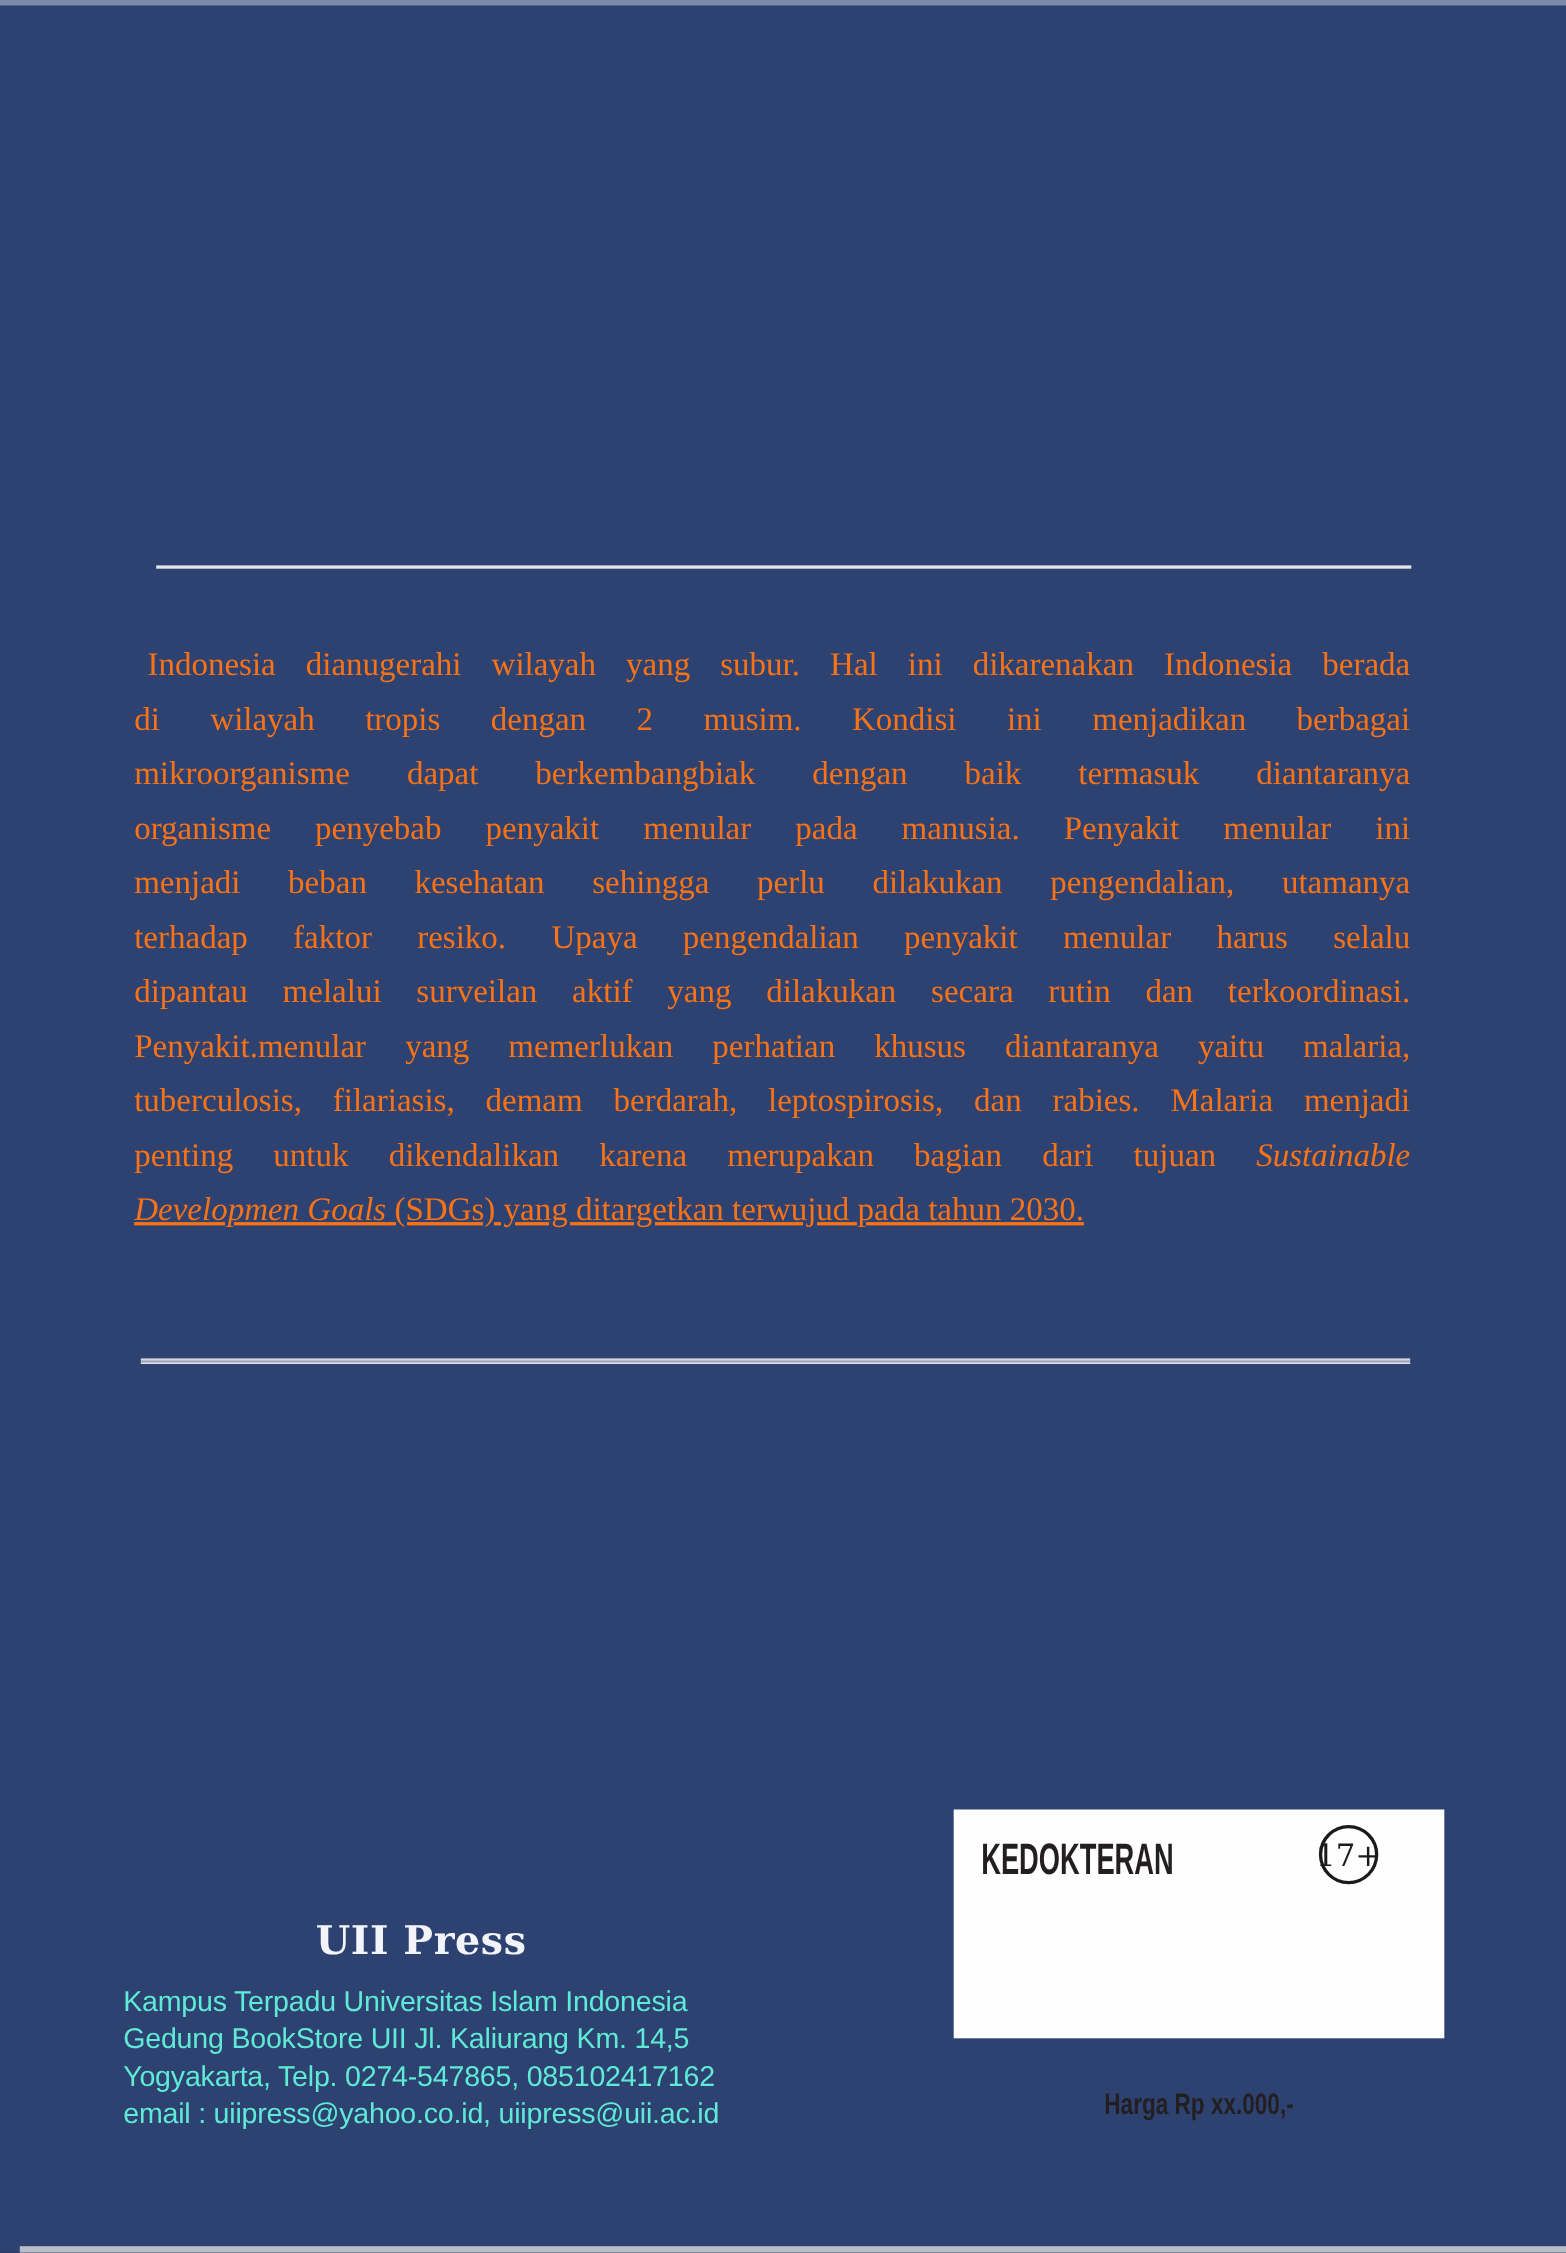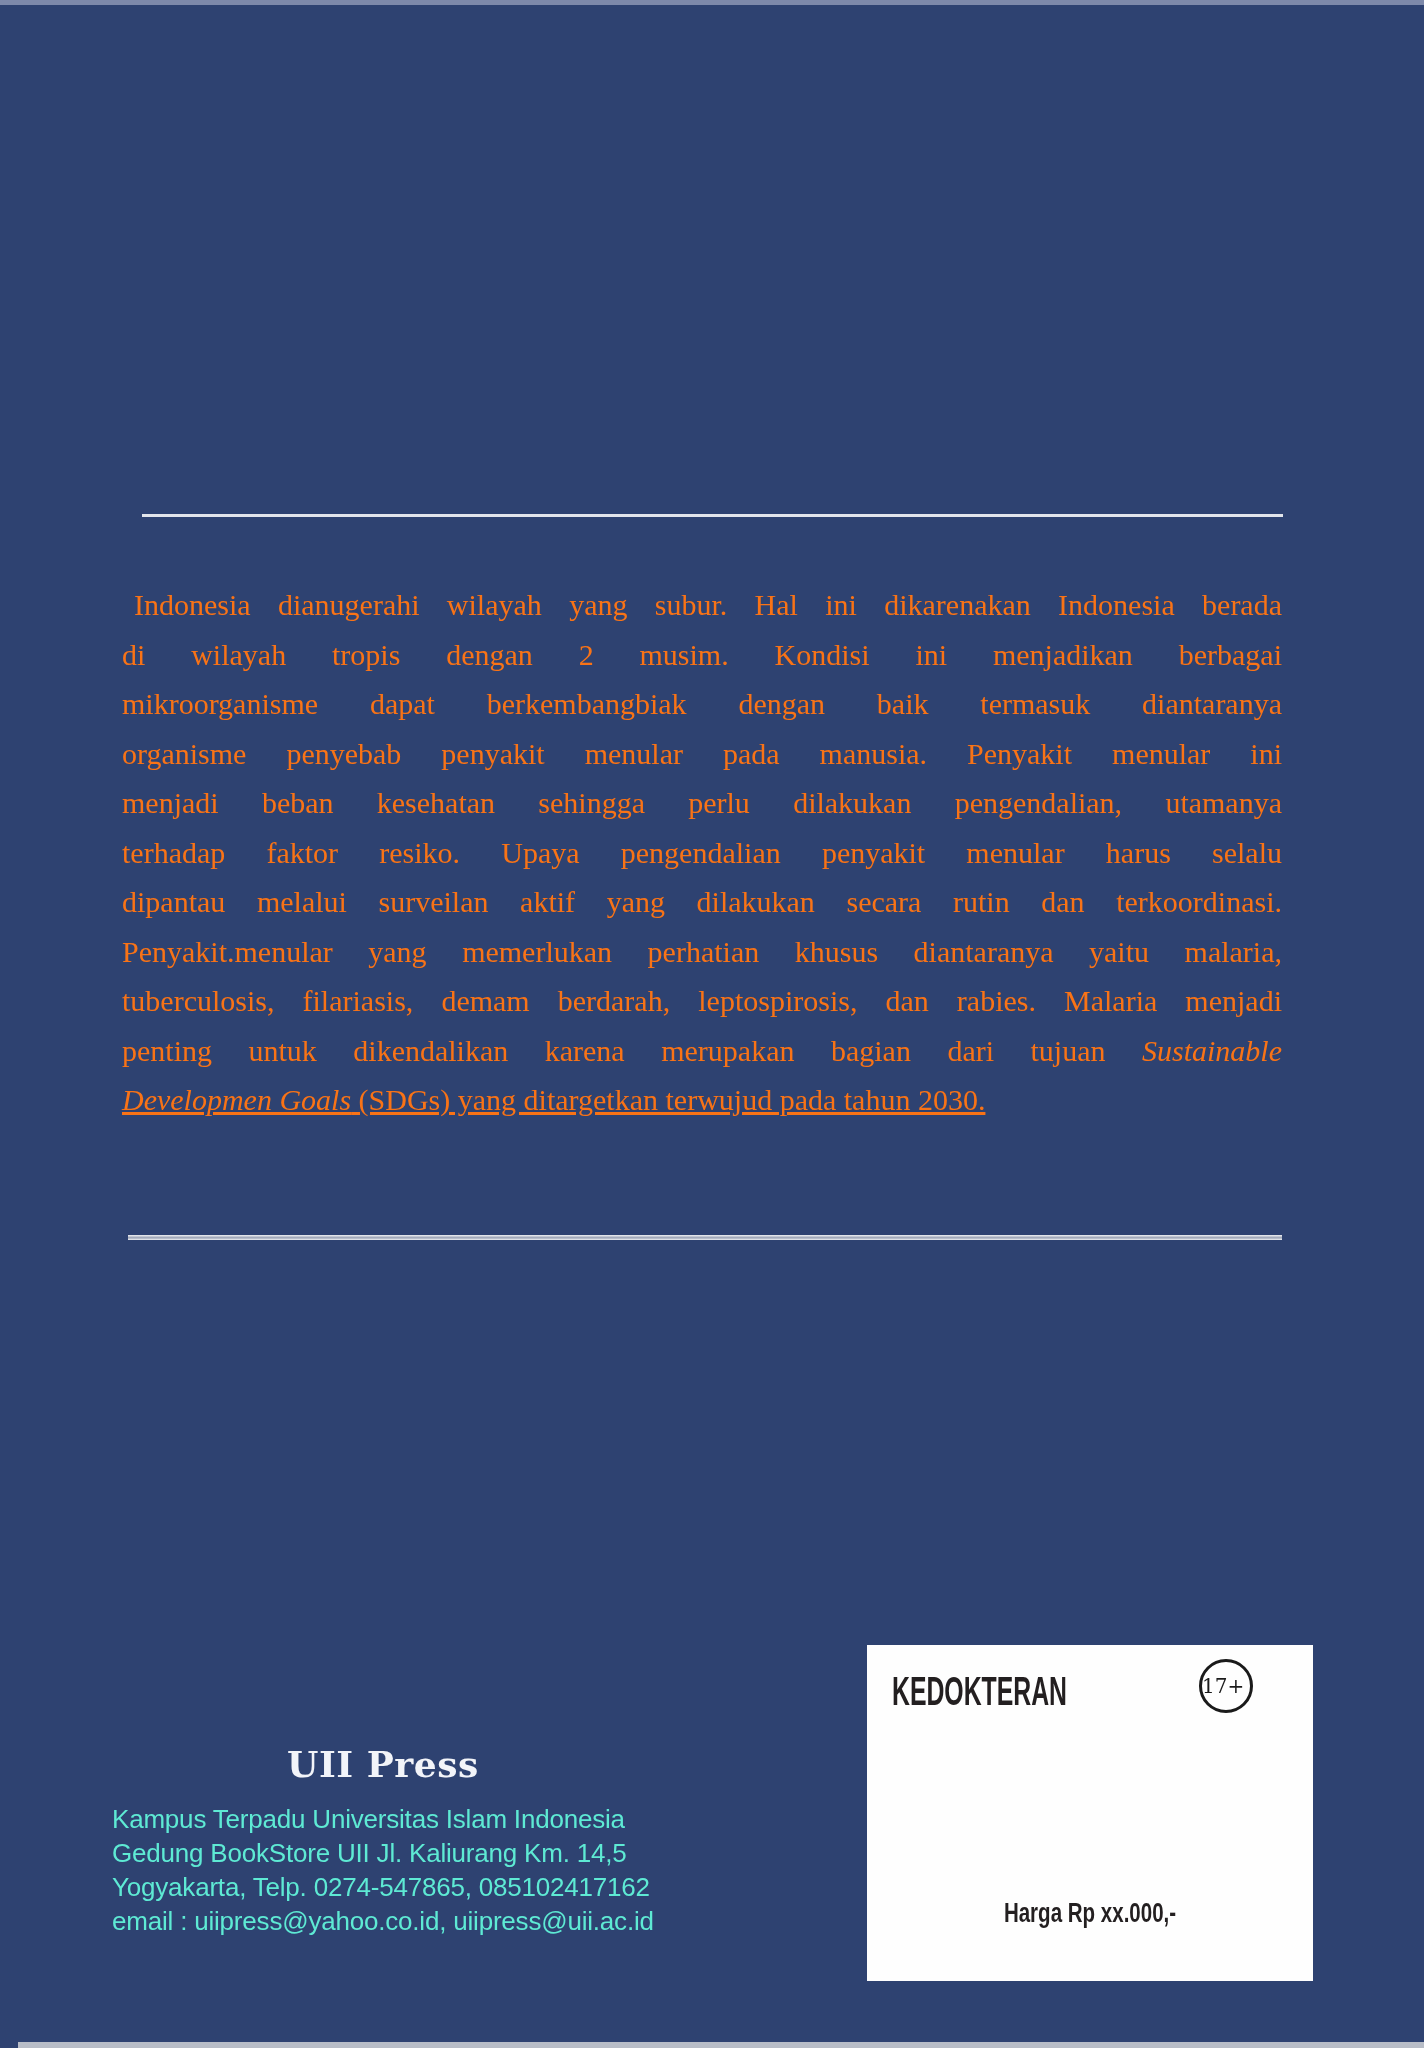--- a/index.html
+++ b/index.html
@@ -75,21 +75,21 @@
     font-size: 26px;
     line-height: 34px;
     letter-spacing: -0.2px;
     color: #5eead4;
   }
 
   
   .category-box {
     position: absolute;
     left: 867px; top: 1645px;
-    width: 446px; height: 336px;
+    width: 446px; height: 208px;
     background: #fefefe;
   }
   .category-label {
     position: absolute;
     left: 25px; top: 24px;
     font-family: "Liberation Sans", sans-serif;
     font-weight: bold;
     font-size: 40px;
     letter-spacing: 0px;
     color: #231f20;
@@ -99,22 +99,23 @@
   }
   .age-badge {
     position: absolute;
     left: 332px; top: 14px;
     width: 54px; height: 54px;
     border: 3px solid #1a1a1a;
     border-radius: 50%;
     box-sizing: border-box;
     display: flex;
     align-items: center;
+    justify-content: center;
     font-family: "DejaVu Serif", serif;
-    font-size: 20px;
+    font-size: 28px;
     color: #1a1a1a;
   }
   .price-label {
     position: absolute;
     left: 0; top: 253px;
     width: 446px;
     text-align: center;
     font-family: "Liberation Sans", sans-serif;
     font-weight: bold;
     font-size: 27px;

